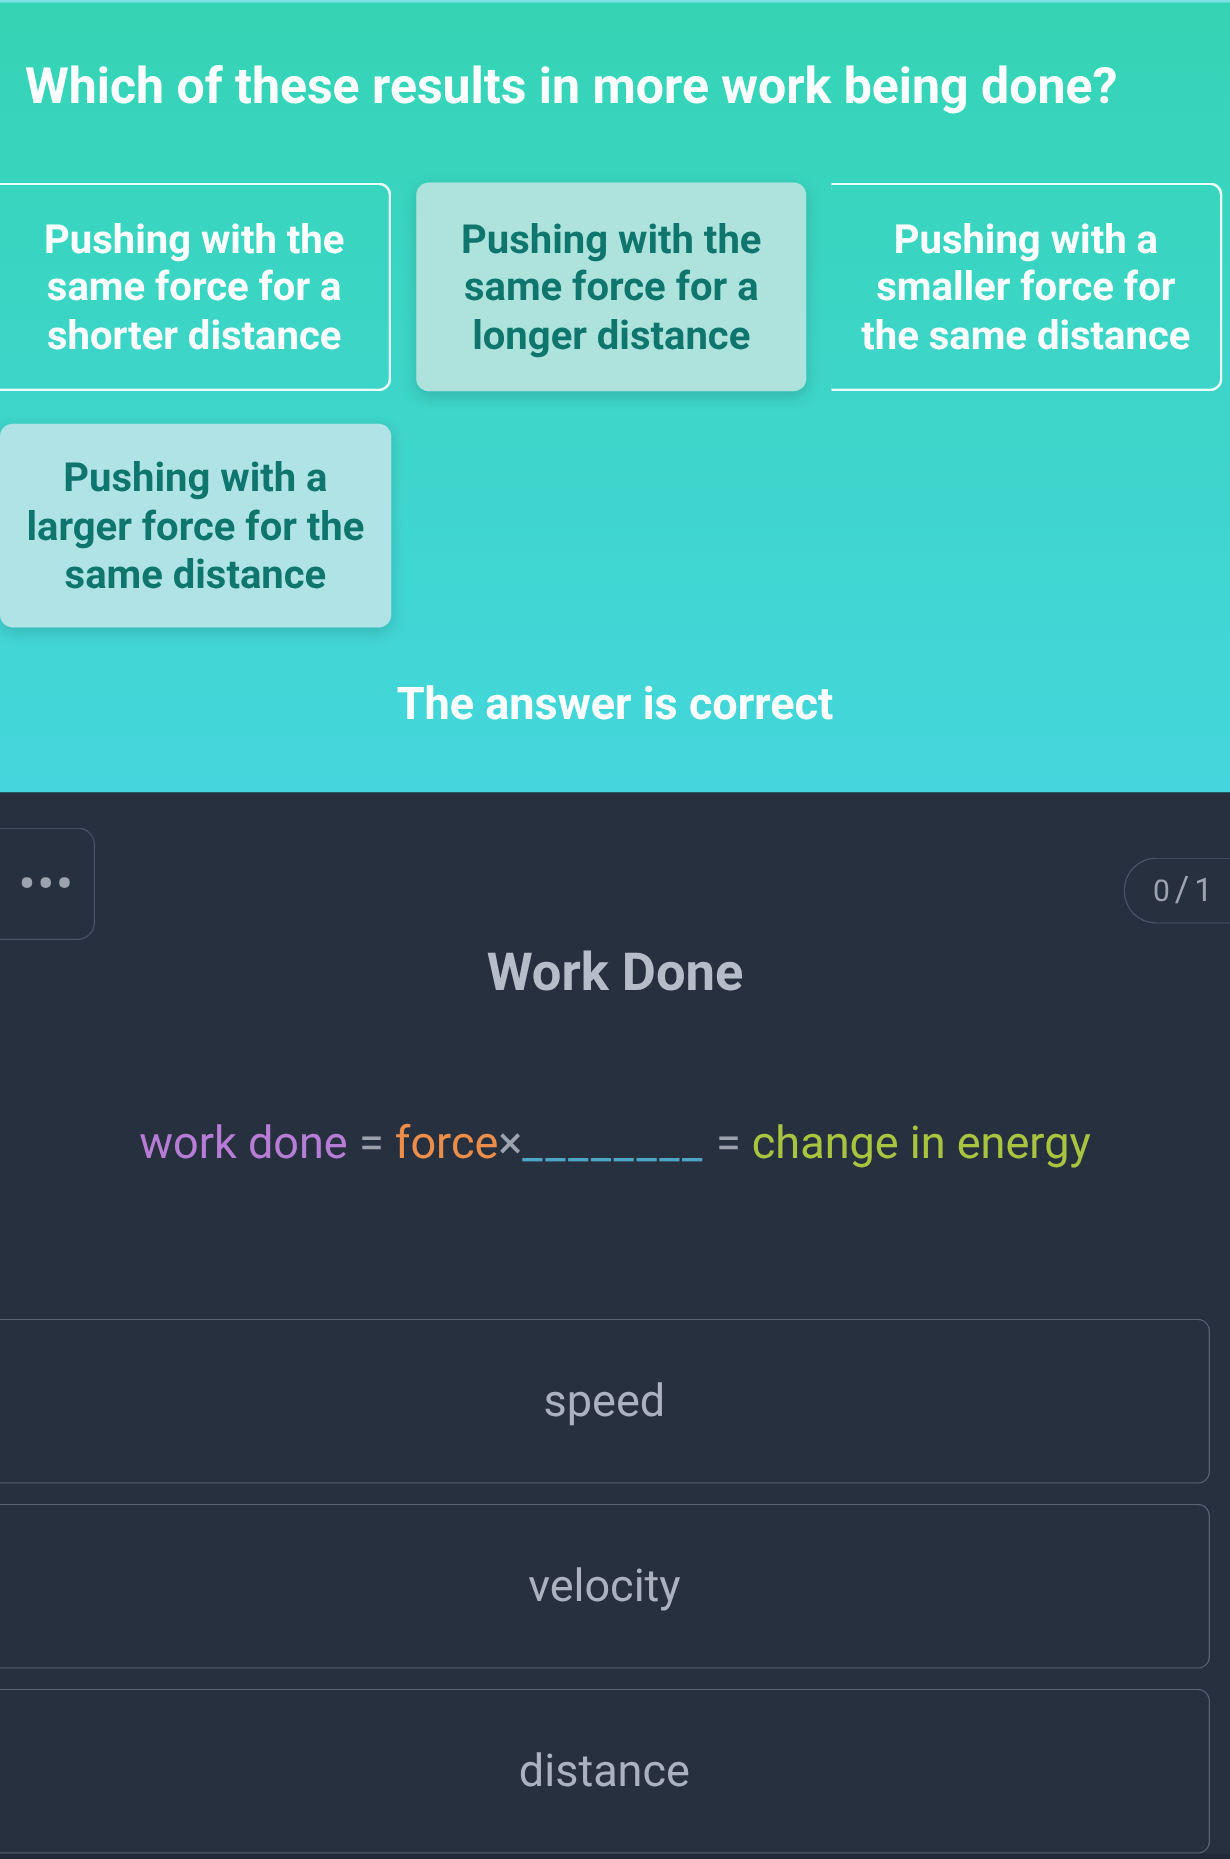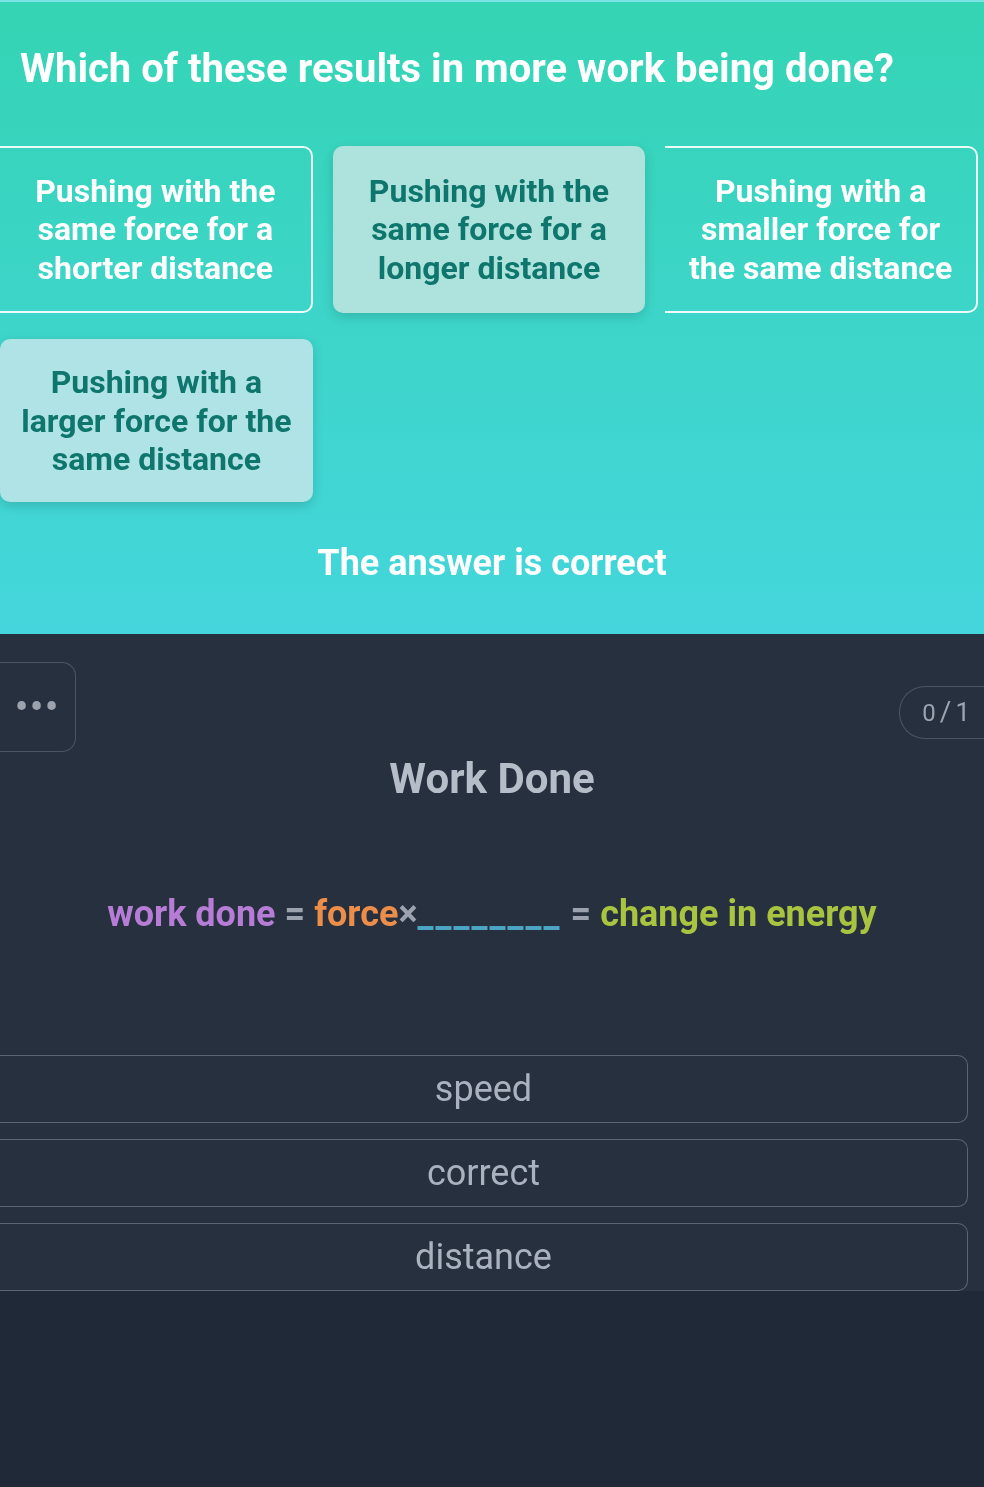--- a/index.html
+++ b/index.html
@@ -137,21 +137,21 @@
       font-size: 42px;
       font-weight: 700;
       text-align: center;
       margin-top: 70px;
       margin-bottom: 90px;
     }
     
     .equation-line {
       text-align: center;
       font-size: 36px;
-      font-weight: 700;
+      font-weight: 400;
       margin-bottom: 120px;
       padding: 0 30px;
     }
     
     .eq-work-done {
       color: #b77dd6;
     }
     
     .eq-equals {
       color: #9ca3af;
@@ -182,21 +182,21 @@
     }
     
     .bottom-answer {
       border: 1.5px solid #5a6475;
       border-left: none;
       border-radius: 0 10px 10px 0;
       color: #aab2bf;
       font-size: 36px;
       font-weight: 400;
       text-align: center;
-      padding: 12px 20px;
+      padding: 44px 20px;
       background: transparent;
     }
   </style>
 </head>
 <body>
 
 <div class="top-section">
   <div class="question-text">Which of these results in more work being done?</div>
 
   <div class="answers-grid">
@@ -221,16 +221,16 @@
   </div>
 
   <div class="bottom-title">Work Done</div>
 
   <div class="equation-line">
     <span class="eq-work-done">work done</span><span class="eq-equals"> = </span><span class="eq-force">force</span><span class="eq-mult">×</span><span class="eq-blank">________</span><span class="eq-equals"> = </span><span class="eq-change">change in energy</span>
   </div>
 
   <div class="bottom-answers">
     <div class="bottom-answer">speed</div>
-    <div class="bottom-answer">correct</div>
+    <div class="bottom-answer">velocity</div>
     <div class="bottom-answer">distance</div>
   </div>
 </div>
 
 </body></html>

